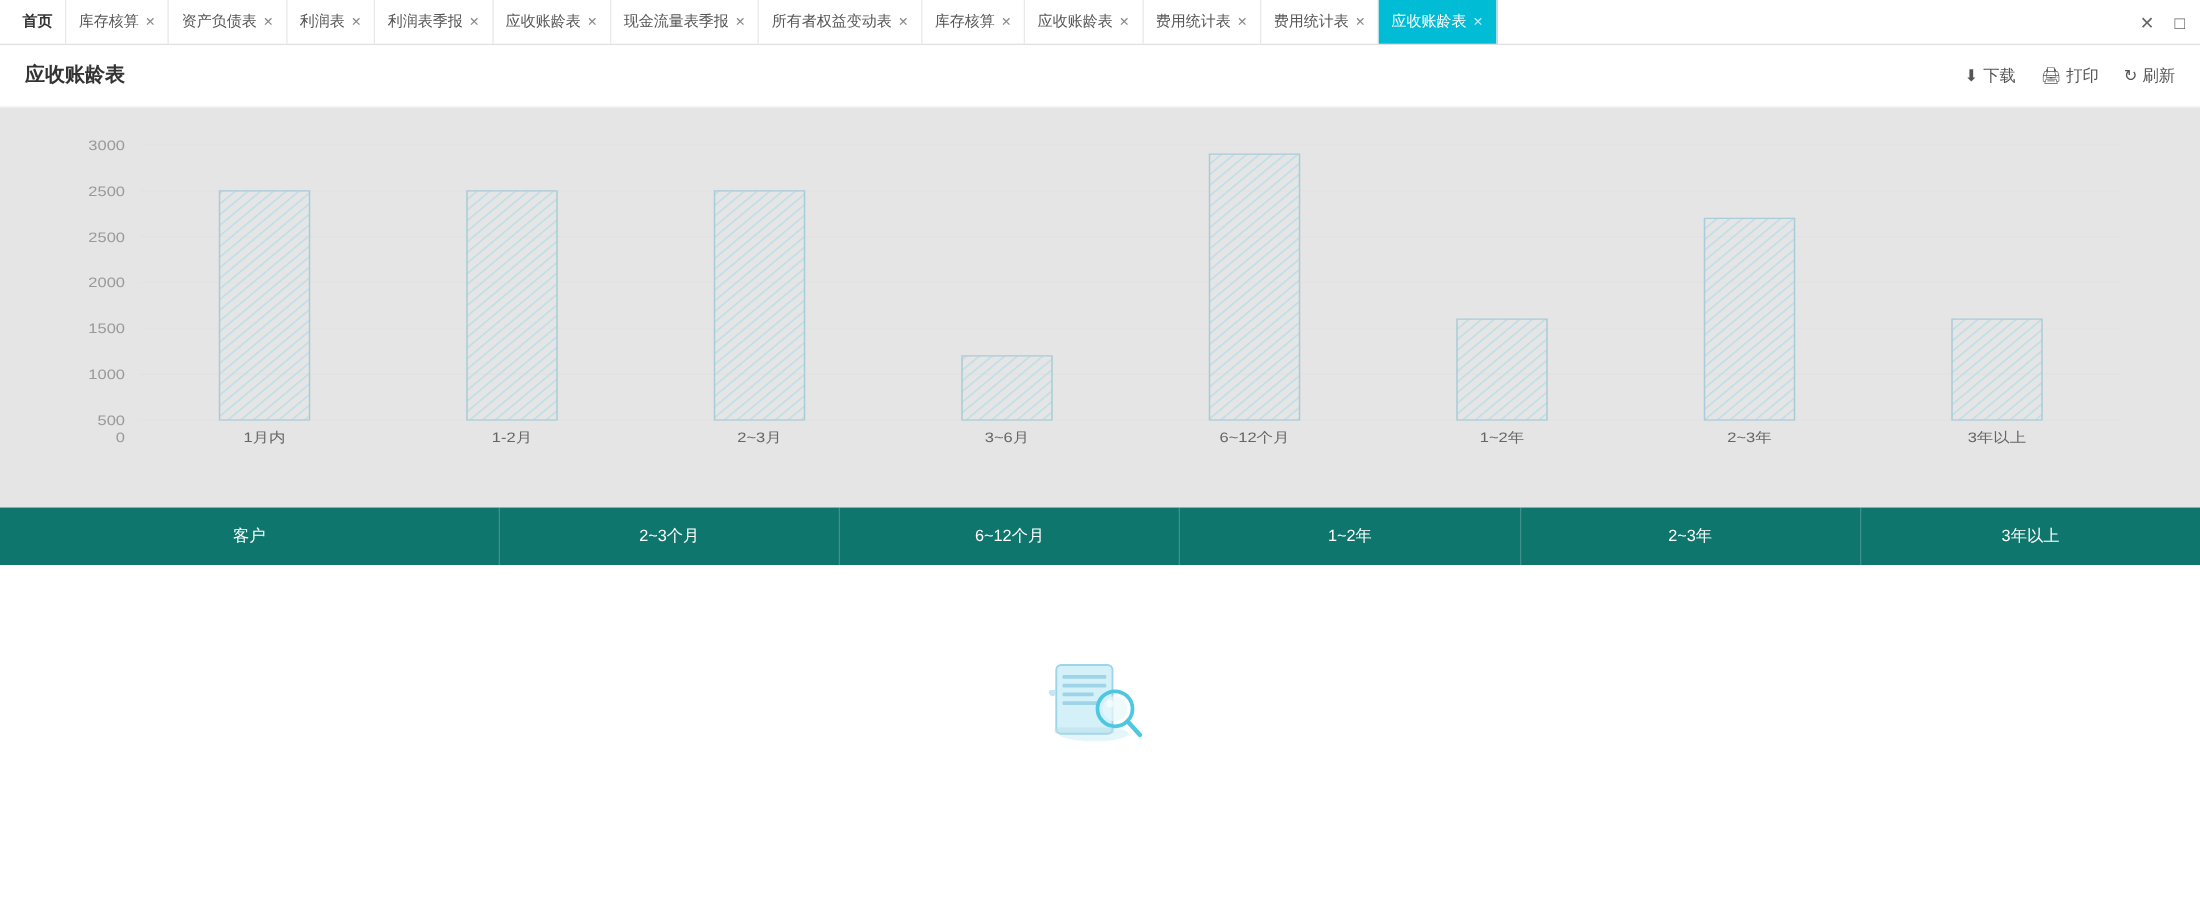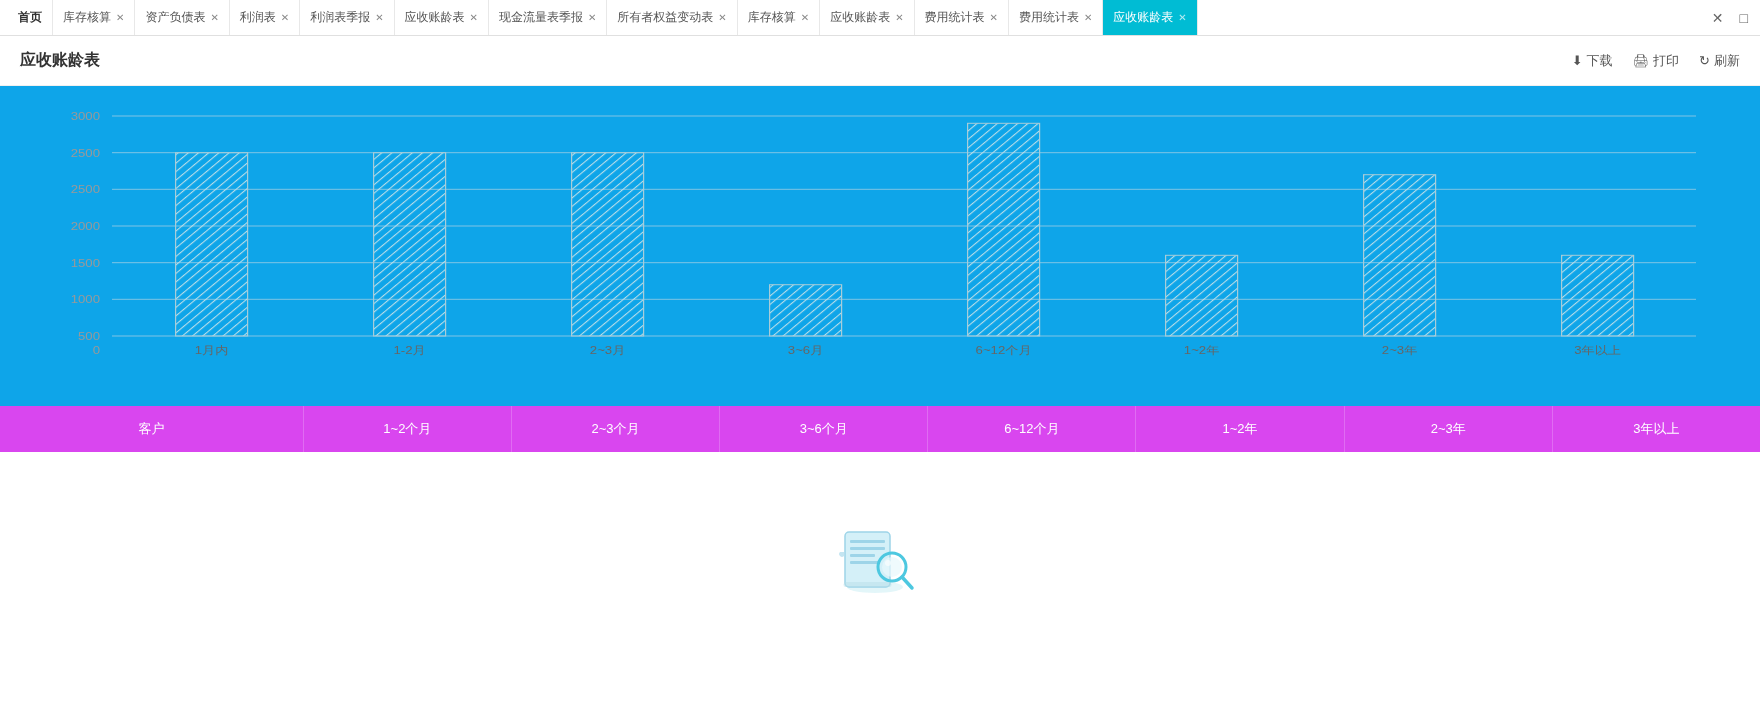--- a/index.html
+++ b/index.html
@@ -85,38 +85,38 @@
       align-items: center;
       gap: 4px;
       cursor: pointer;
       color: #555;
       font-size: 13px;
     }
 
     
     .chart-area {
       padding: 20px 40px;
-      background: #0ea5e9;
+      background: #e5e5e5;
     }
 
     .chart-wrapper {
       position: relative;
       width: 100%;
       height: 280px;
     }
 
     .chart-svg {
       width: 100%;
       height: 100%;
     }
 
     
     .table-header {
       display: flex;
-      background: #d946ef;
+      background: #0f766e;
       color: #fff;
       font-size: 13px;
     }
     .th-cell {
       flex: 1;
       text-align: center;
       padding: 14px 8px;
       border-right: 1px solid rgba(255,255,255,0.2);
     }
     .th-cell:first-child { flex: 1.5; }
@@ -263,23 +263,21 @@
         <text x="1133" y="248" text-anchor="middle" font-size="11" fill="#666">2~3年</text>
 
         <rect x="1268" y="149.3" width="60" height="80.7" fill="url(#hatch)" stroke="#a8ccd8" stroke-width="1"></rect>
         <text x="1298" y="248" text-anchor="middle" font-size="11" fill="#666">3年以上</text>
       </svg>
     </div>
   </div>
 
   <div class="table-header">
     <div class="th-cell">客户</div>
-    <div class="th-cell">1~2个月</div>
     <div class="th-cell">2~3个月</div>
-    <div class="th-cell">3~6个月</div>
     <div class="th-cell">6~12个月</div>
     <div class="th-cell">1~2年</div>
     <div class="th-cell">2~3年</div>
     <div class="th-cell">3年以上</div>
   </div>
 
   <div class="empty-state">
 
     <svg width="120" height="100" viewBox="0 0 120 100">
 

